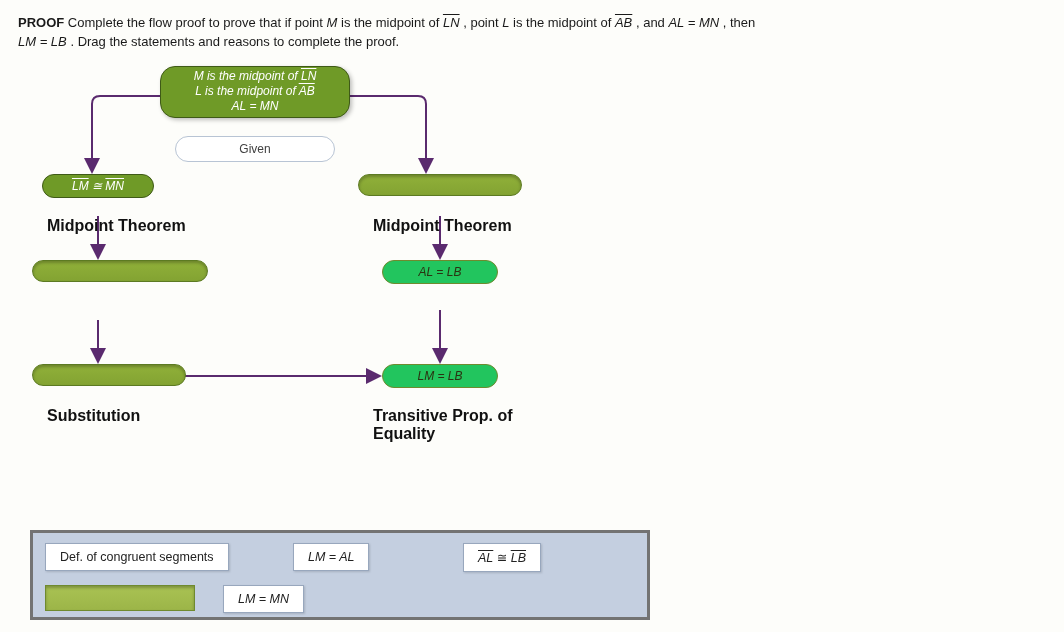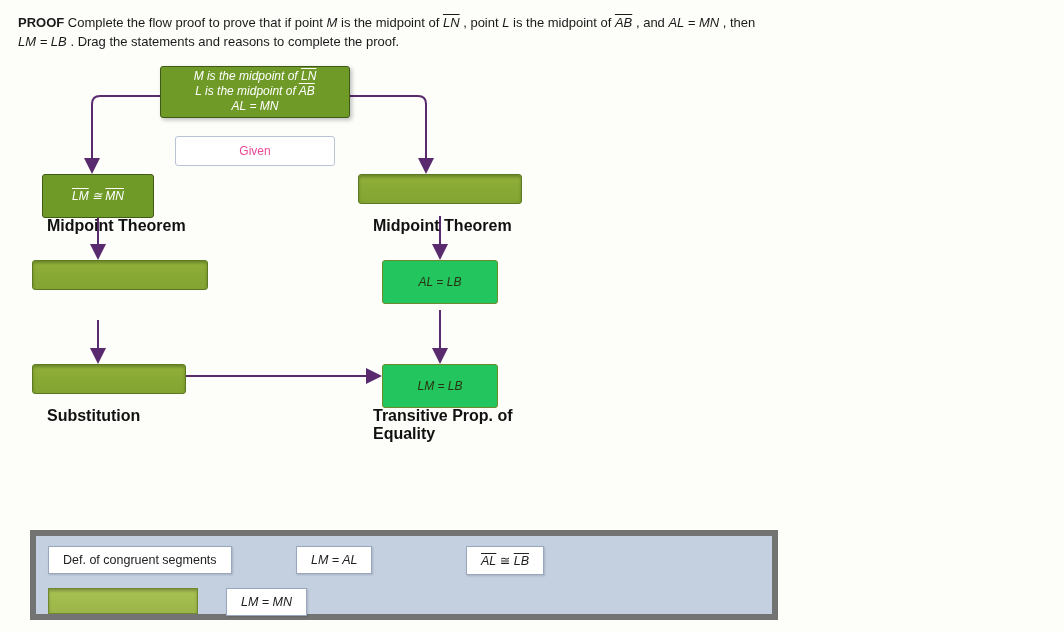--- a/index.html
+++ b/index.html
@@ -22,46 +22,46 @@
   .ital { font-style: italic; }
 
   .diagram {
     position: relative;
     width: 100%;
     height: 440px;
   }
 
   .box {
     position: absolute;
-    border-radius: 3px;
+    border-radius: 15px;
     text-align: center;
     display: flex;
     flex-direction: column;
     align-items: center;
     justify-content: center;
-    padding: 14px 10px;
+    padding: 4px 10px;
   }
   .given-box {
     left: 160px; top: 8px;
     width: 190px; height: 52px;
     background: #6f9a27;
     border: 1px solid #3f5a17;
     box-shadow: 2px 2px 4px rgba(0,0,0,0.25);
     color: #fff;
     font-style: italic;
     font-size: 12px;
     line-height: 1.25;
   }
   .given-reason {
     left: 175px; top: 78px;
     width: 160px; height: 26px;
     background: #fff;
     border: 1px solid #b8c4d4;
     font-size: 12px;
-    color: #ec4899;
+    color: #404040;
   }
 
   .stmt-green {
     background: #6f9a27;
     border: 1px solid #3f5a17;
     color: #fff;
     font-style: italic;
     font-size: 12px;
     min-height: 22px;
   }
@@ -93,23 +93,23 @@
   svg.arrows {
     position: absolute;
     left: 0; top: 0;
     width: 100%; height: 100%;
     pointer-events: none;
   }
 
   .answer-bank {
     position: absolute;
     left: 30px; top: 530px;
-    width: 748px; height: 90px;
+    width: 620px; height: 90px;
     background: #c4cfe0;
-    border: 6px solid #737373;
+    border: 3px solid #737373;
   }
   .draggable {
     position: absolute;
     background: #fff;
     border: 1px solid #98a7bd;
     padding: 6px 14px;
     font-size: 12.5px;
     color: #222;
     cursor: grab;
     box-shadow: 1px 1px 2px rgba(0,0,0,0.15);

